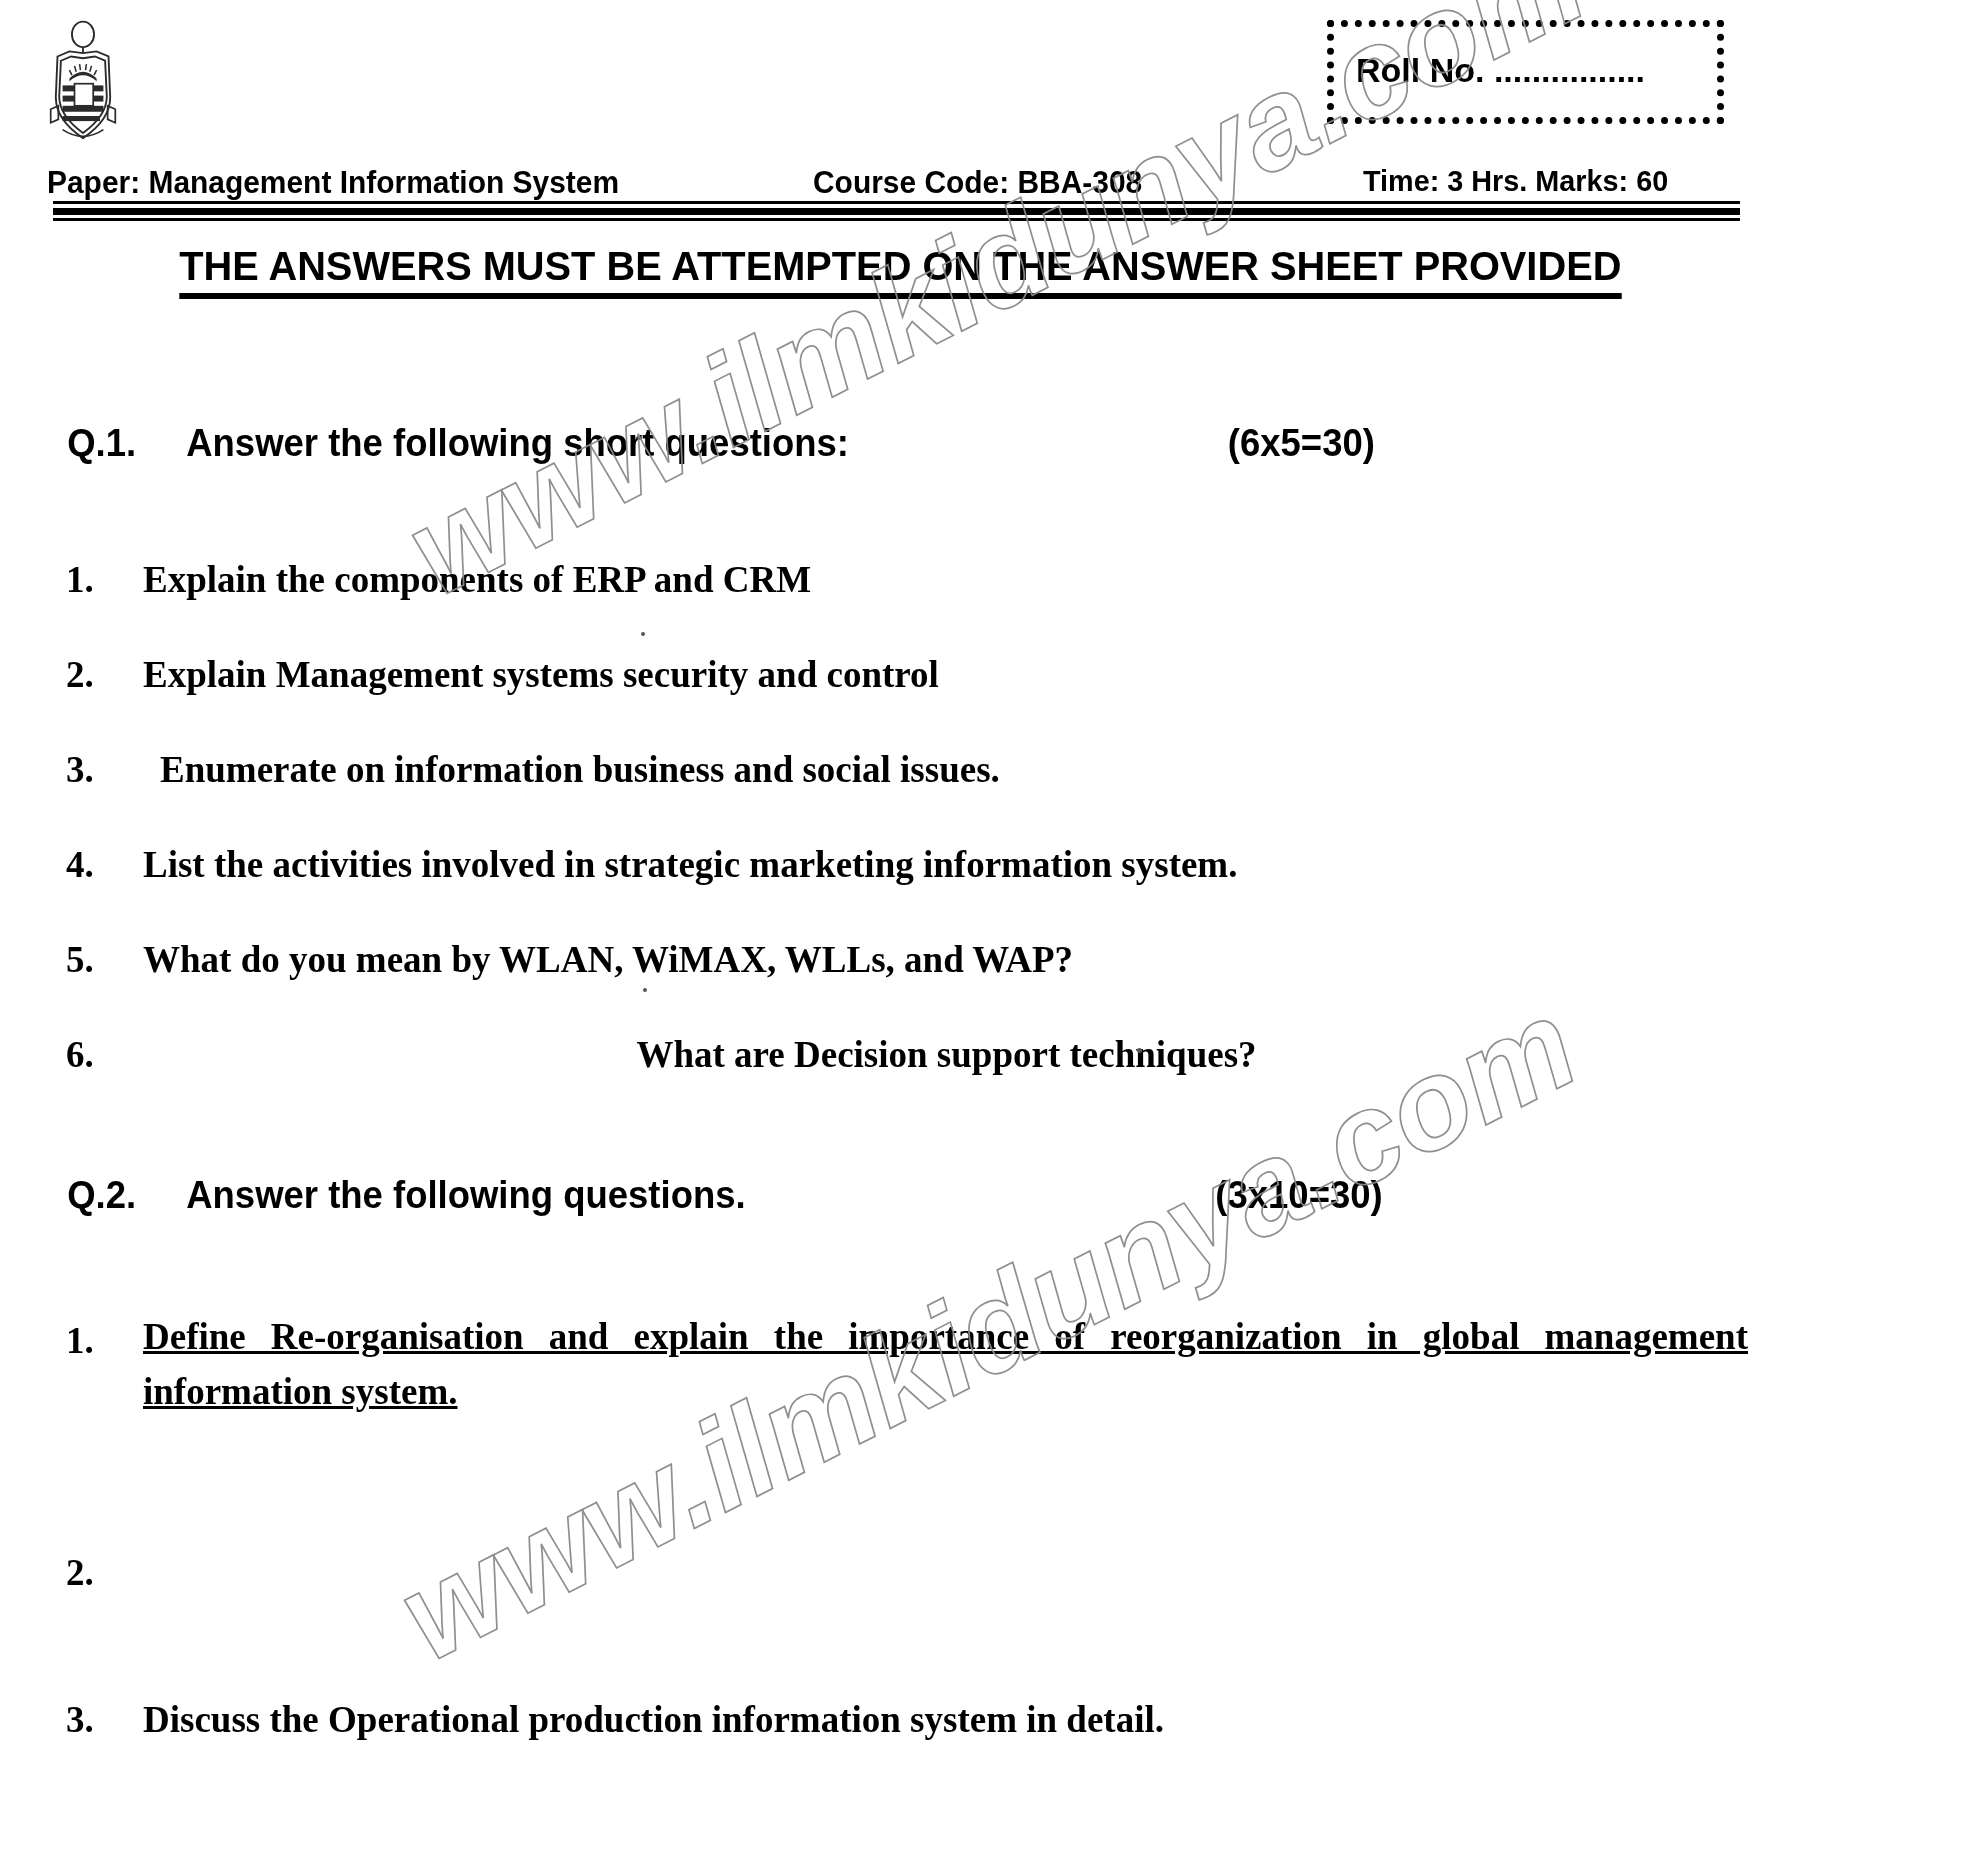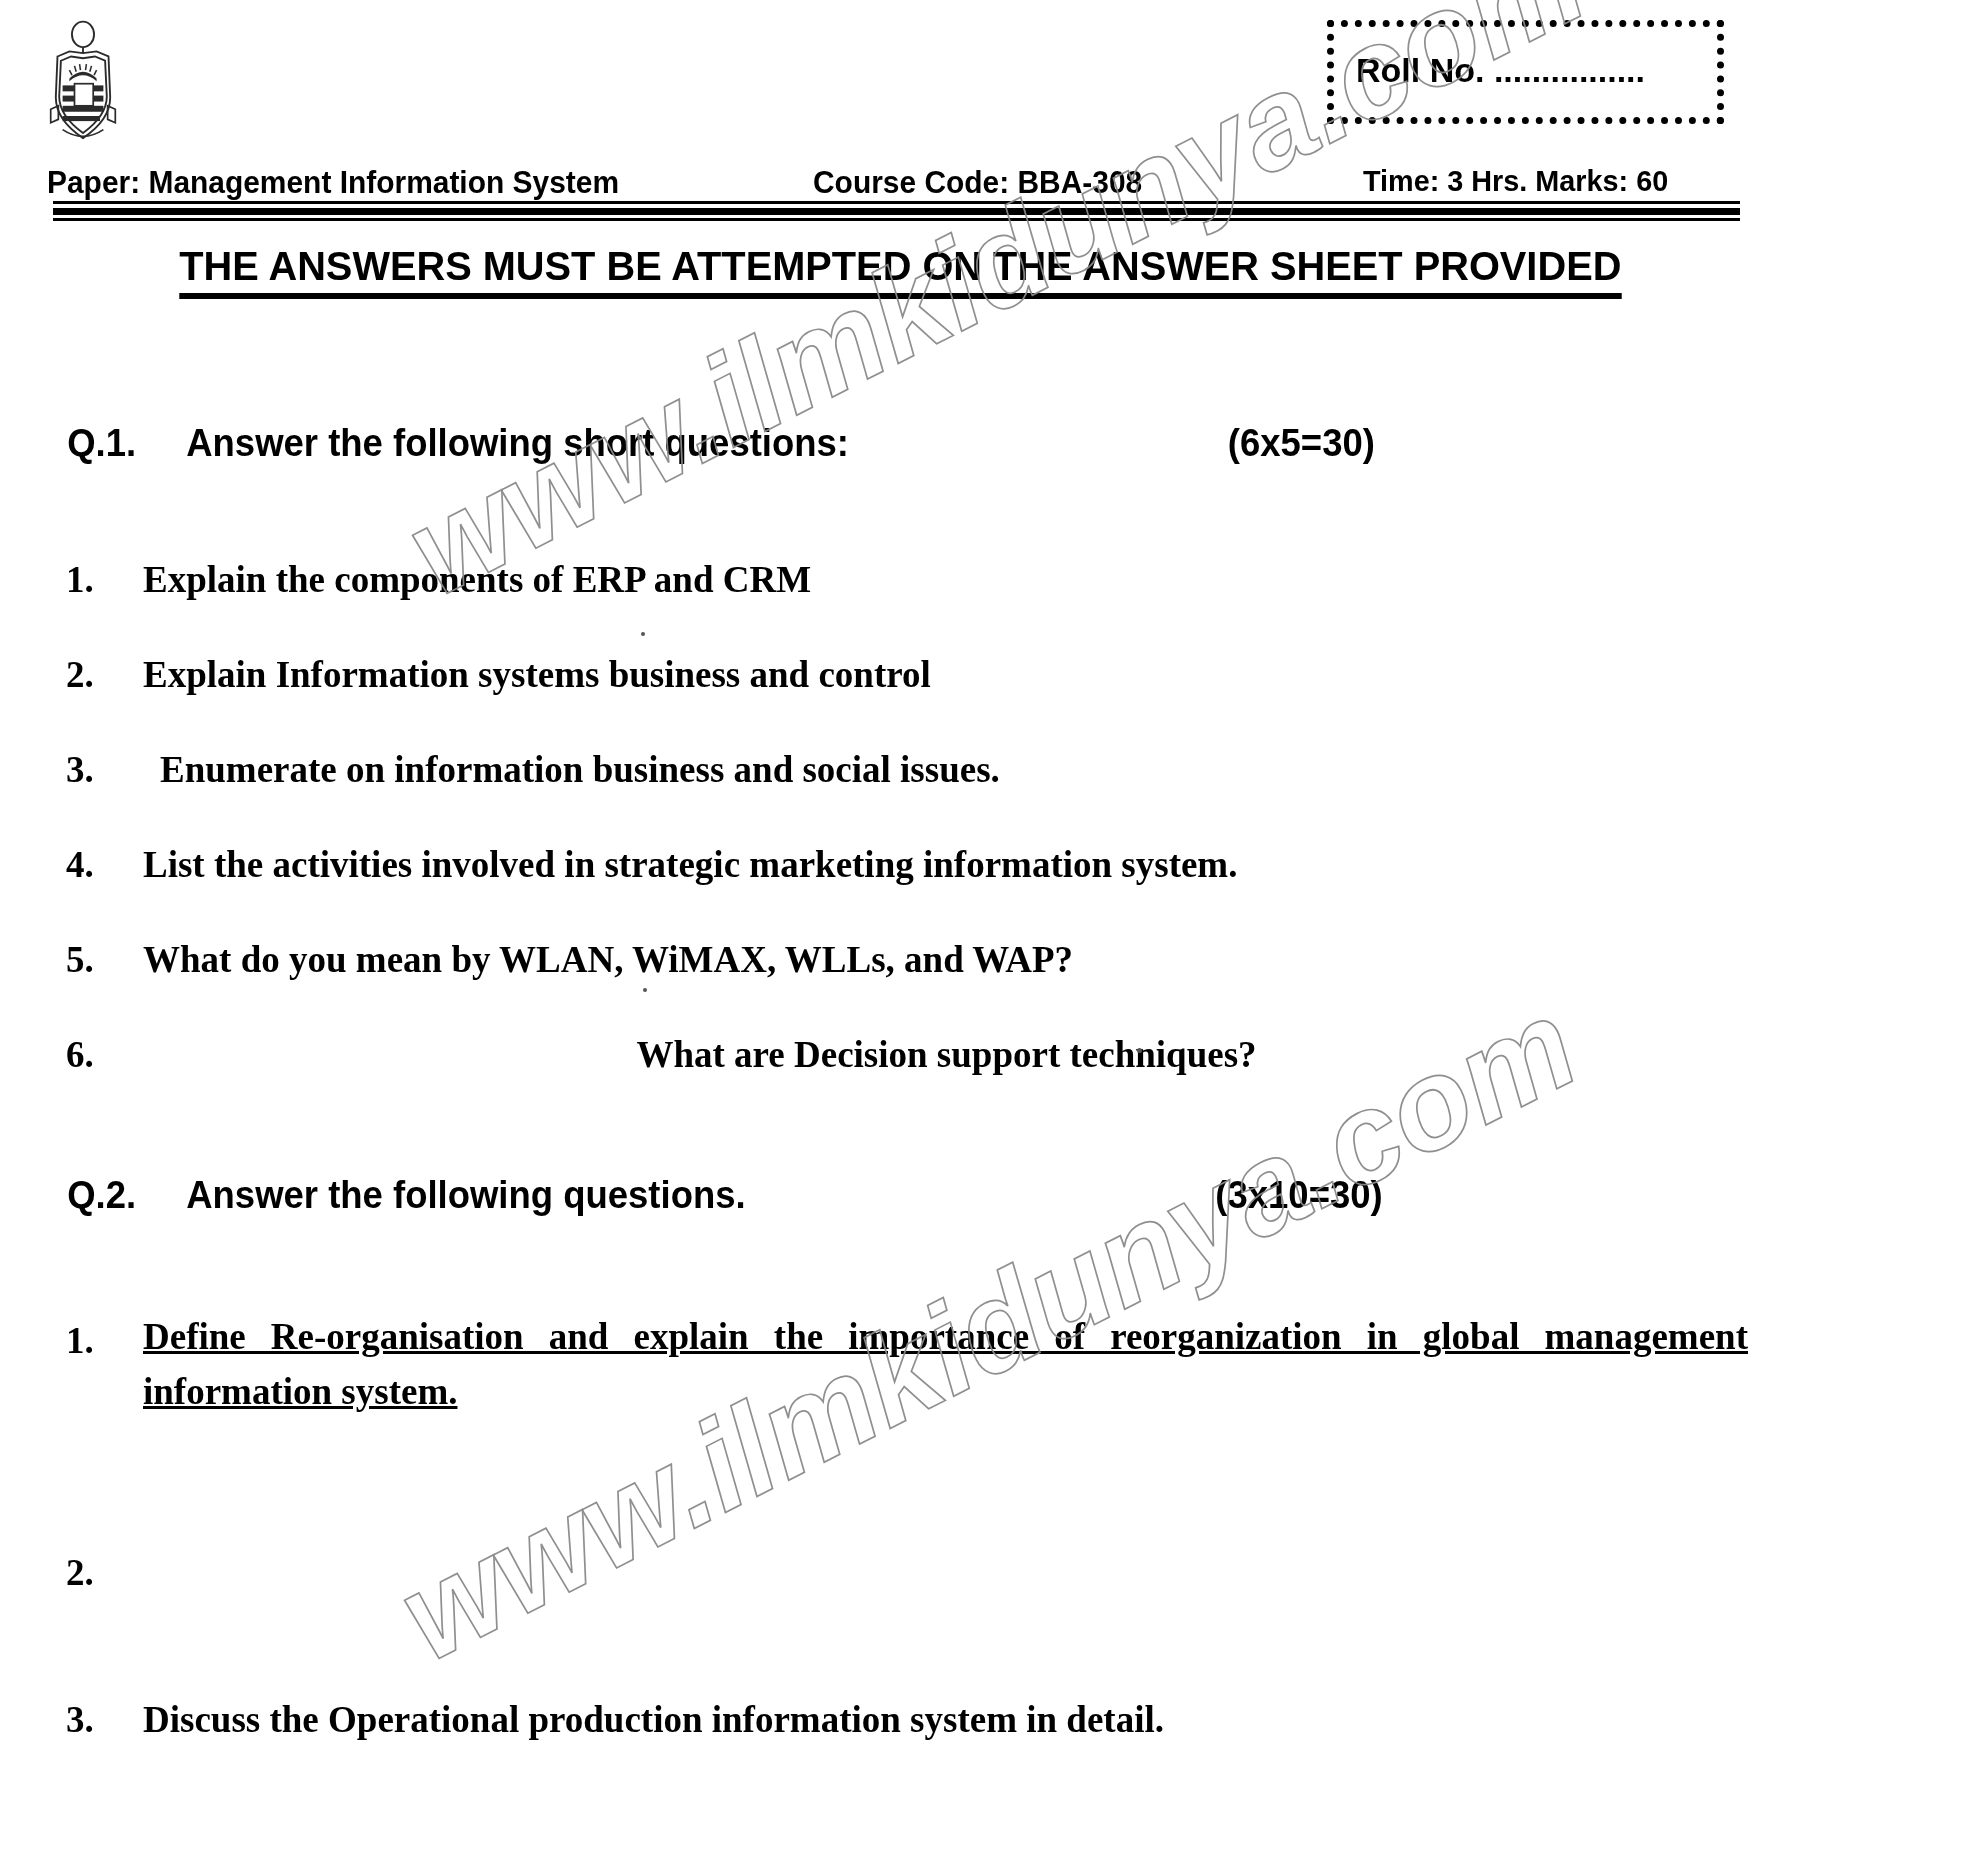--- a/index.html
+++ b/index.html
@@ -313,21 +313,21 @@
     <span class="qmarks" style="left:1279px;">(6x5=30)</span>
   </div>
 
   <ul class="qlist" style="margin-top:66px;">
     <li class="qitem" style="height:95px;">
       <span class="inum">1.</span>
       <span class="ibody" style="display:block;">Explain the components of ERP and CRM</span>
     </li>
     <li class="qitem" style="height:95px;">
       <span class="inum">2.</span>
-      <span class="ibody" style="display:block;">Explain Information systems business and control</span>
+      <span class="ibody" style="display:block;">Explain Management systems security and control</span>
     </li>
     <li class="qitem indent-extra" style="height:95px;">
       <span class="inum">3.</span>
       <span class="ibody" style="display:block;">Enumerate on information business and social issues.</span>
     </li>
     <li class="qitem" style="height:95px;">
       <span class="inum">4.</span>
       <span class="ibody" style="display:block;">List the activities involved in strategic marketing information system.</span>
     </li>
     <li class="qitem" style="height:95px;">

